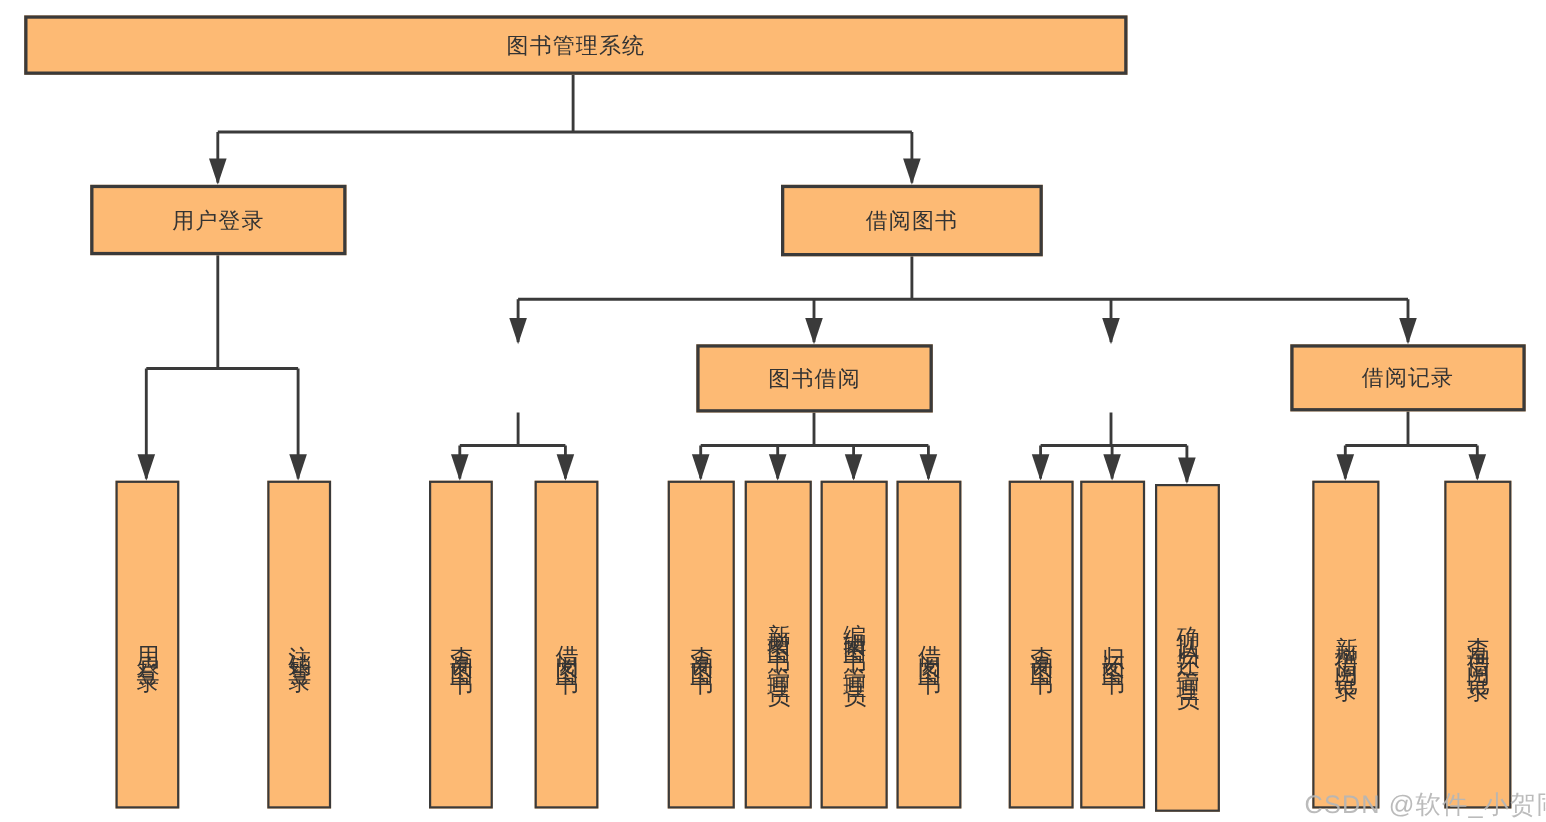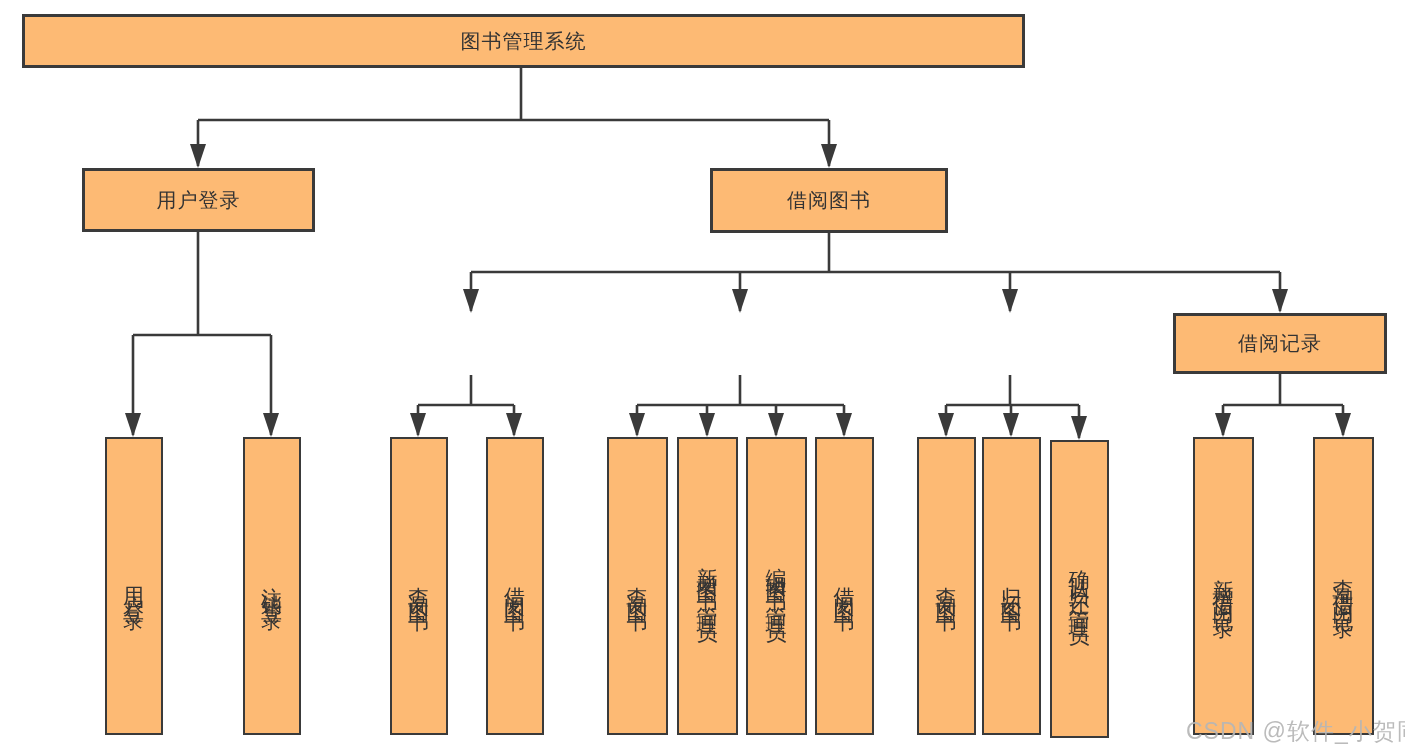--- a/index.html
+++ b/index.html
@@ -114,20 +114,23 @@
     <span>图书管理系统</span>
   </div>
 
   <div class="box box-h" style="left:82px;top:168px;width:233px;height:64px">
     <span>用户登录</span>
   </div>
   <div class="box box-h" style="left:710px;top:168px;width:238px;height:65px">
     <span>借阅图书</span>
   </div>
 
+  <div class="box box-h" style="left:633px;top:313px;width:215px;height:62px">
+    <span>图书借阅</span>
+  </div>
   <div class="box box-h" style="left:1173px;top:313px;width:214px;height:61px">
     <span>借阅记录</span>
   </div>
 
   <div class="box box-v" style="left:105px;top:437px;width:58px;height:298px">
     <span>用户登录</span>
   </div>
   <div class="box box-v" style="left:243px;top:437px;width:58px;height:298px">
     <span>注销登录</span>
   </div>

